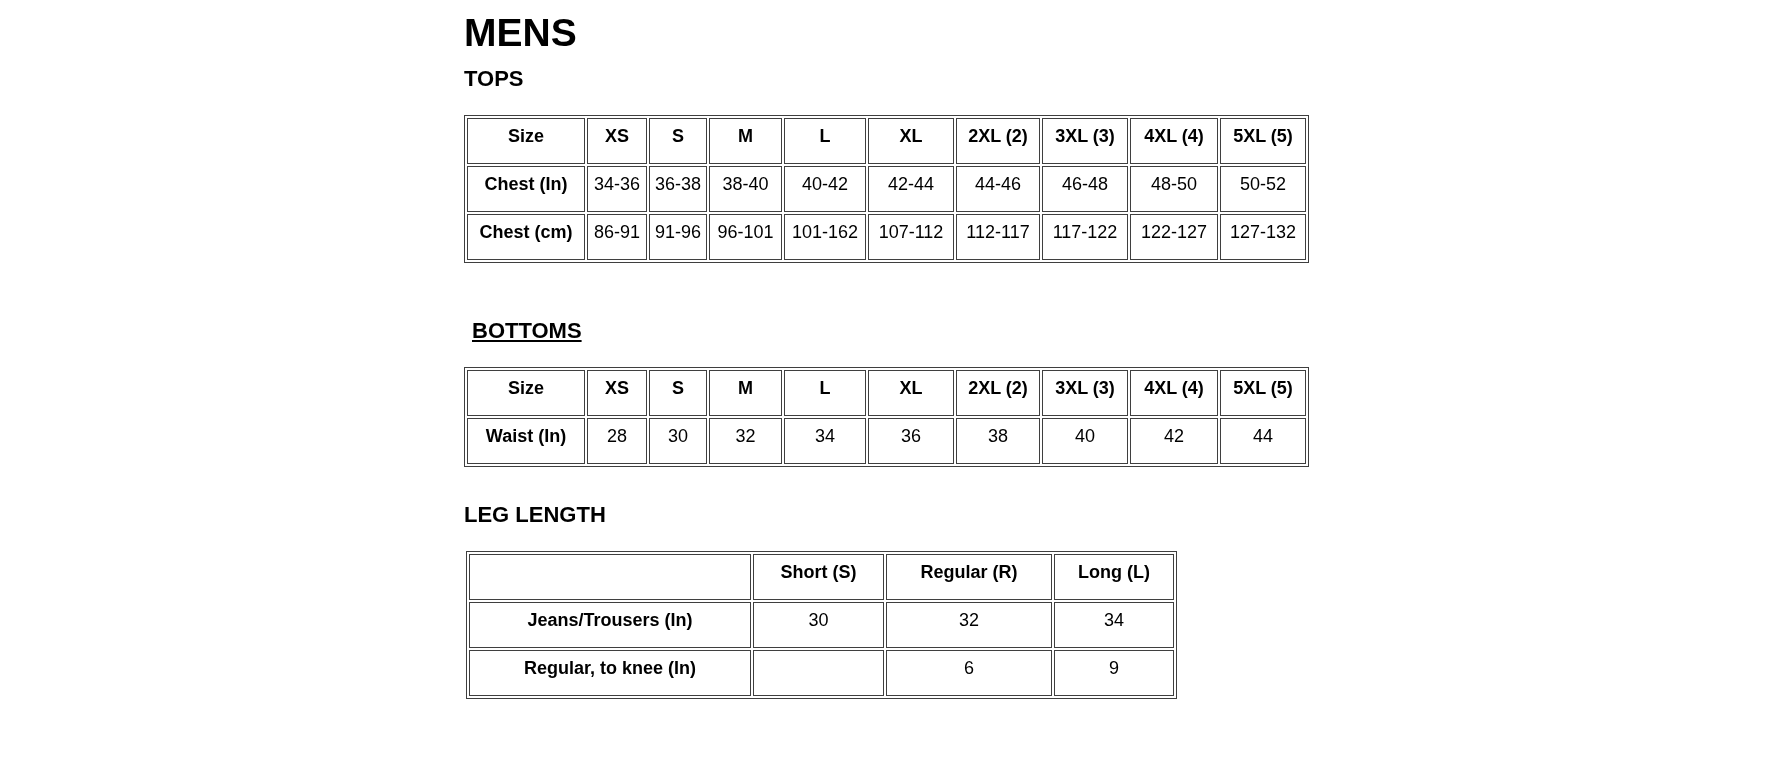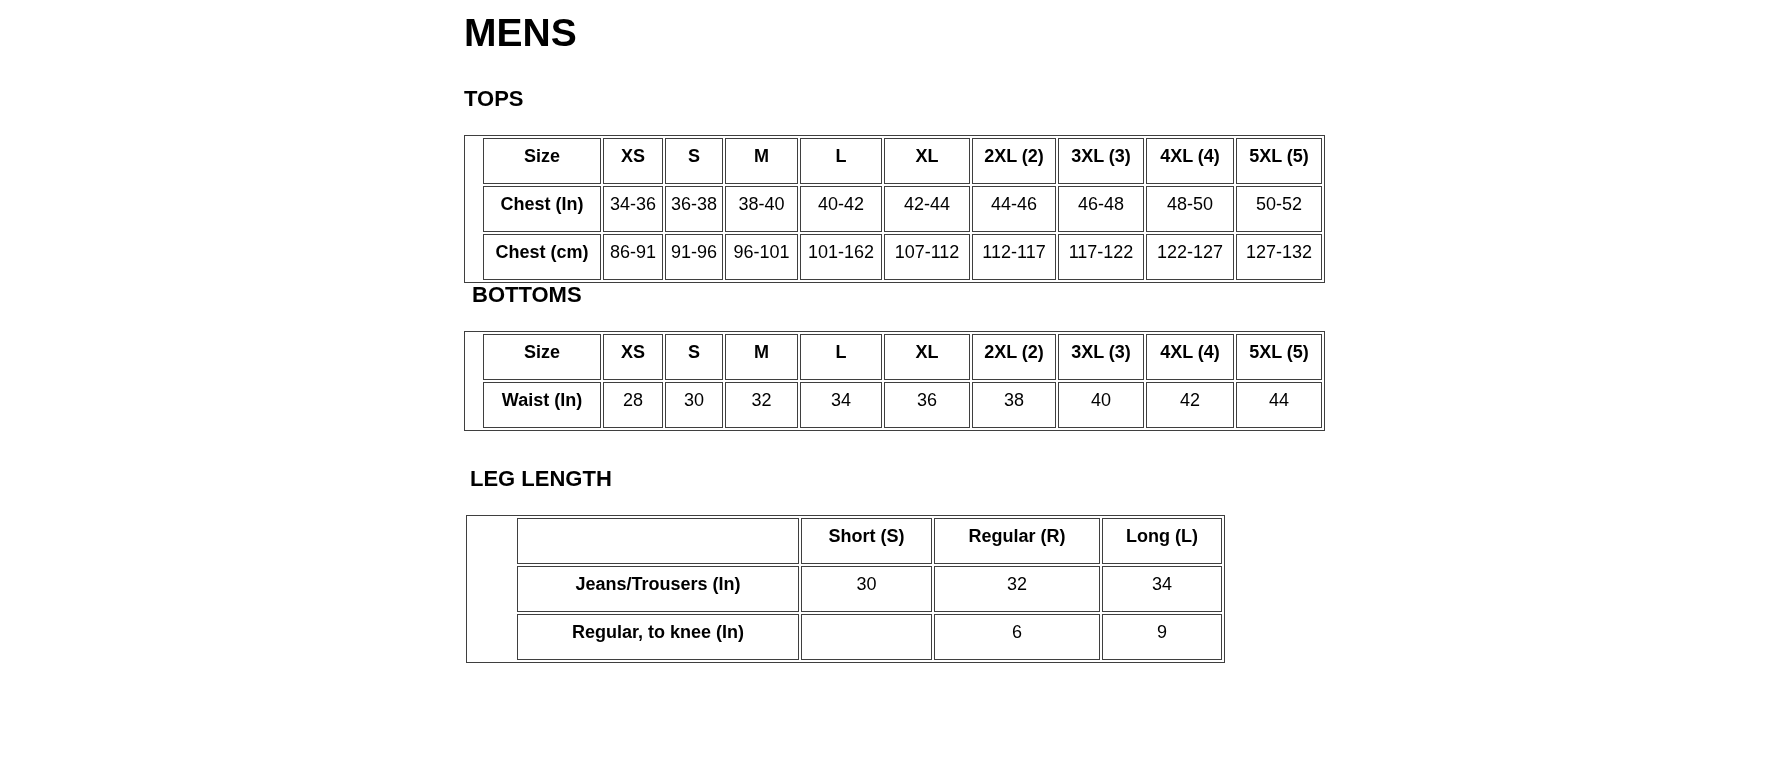--- a/index.html
+++ b/index.html
@@ -24,23 +24,23 @@
     font-size: 39px;
     font-weight: bold;
     line-height: 1.1;
     letter-spacing: 0px;
   }
   h2.section-heading {
     font-size: 22px;
     font-weight: bold;
     line-height: 1.1;
   }
-  .heading-tops      { margin-top: 32px; }
-  .heading-bottoms   { margin-left: 8px; }
-  .heading-leglength { margin-top: 36px; margin-left: 6px; }
+  .heading-tops      { margin-top: 12px; }
+  .heading-bottoms   { margin-top: 56px; margin-left: 8px; text-decoration: underline; }
+  .heading-leglength { margin-top: 36px; }
 
   
   table.doc-table {
     border-collapse: separate;
     border-spacing: 2px;
     border: 1px solid var(--border);
     background: var(--bg);
     table-layout: fixed;
     margin-top: 24px;
   }
@@ -51,25 +51,25 @@
     padding: 7px 4px 0 4px;
     height: 46px;
     font-size: 18px;
     overflow: hidden;
     white-space: nowrap;
   }
   
   table.doc-table tr:first-child td { font-weight: bold; }
   table.doc-table td:first-child    { font-weight: bold; }
 
-  table.size-table { width: 809px; padding-left: 16px; }
+  table.size-table { width: 809px; }
   table.leg-table  { width: 709px; margin-left: 2px; }
 
   .table-bottoms   { margin-top: 22px; }
-  .table-leglength { margin-top: 28px; padding-left: 48px; }
+  .table-leglength { margin-top: 28px; }
 </style>
 </head>
 <body>
 
 <div class="page">
   <div class="content">
 
     <h1 class="page-title">MENS</h1>
 
     <section>

